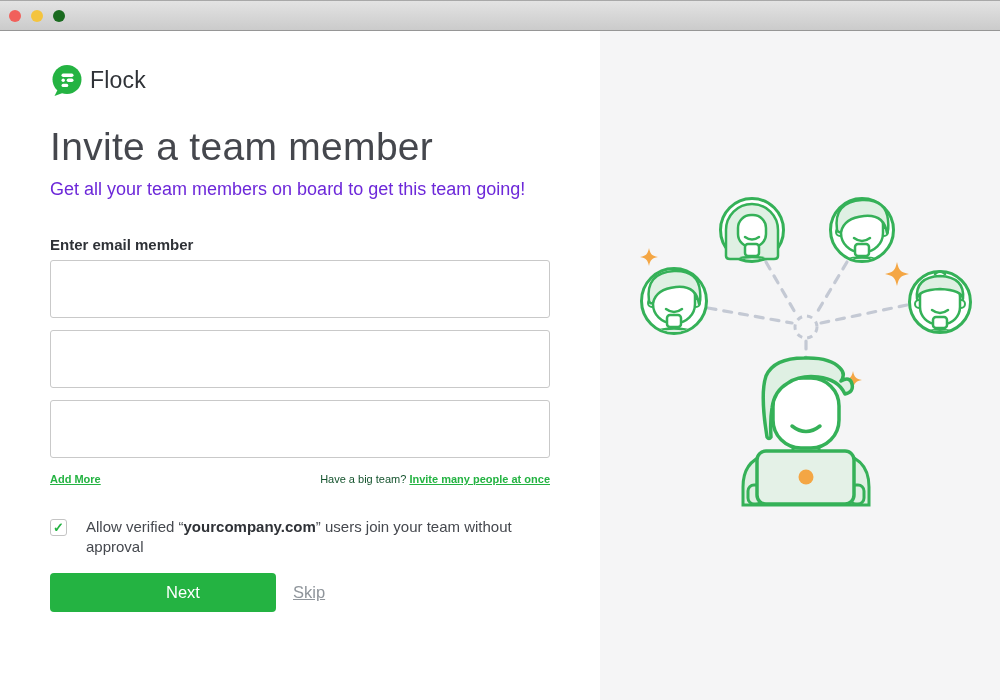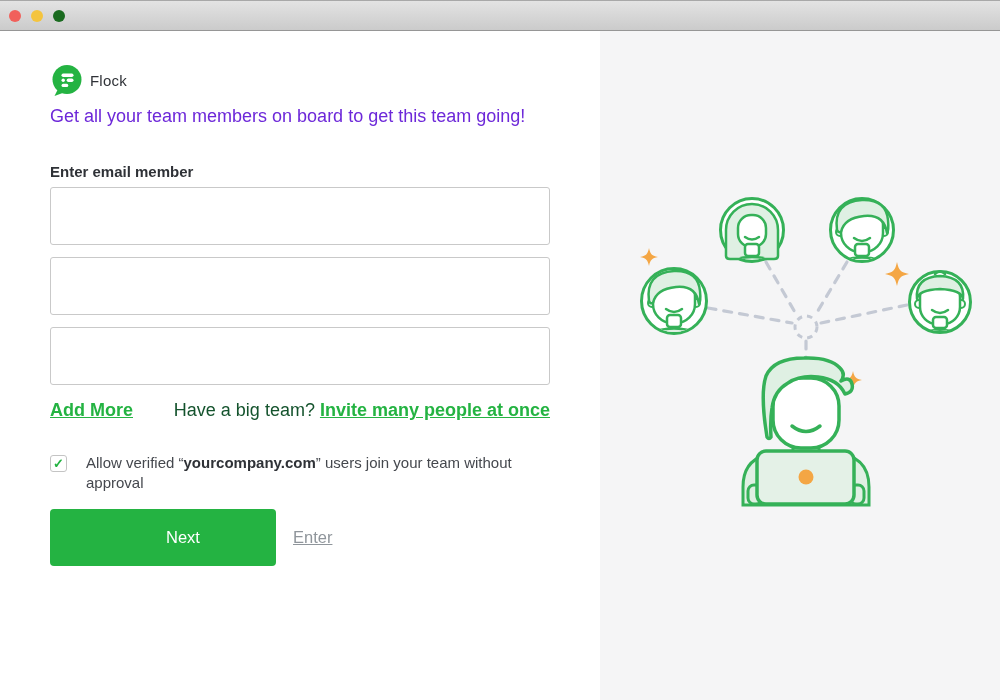--- a/index.html
+++ b/index.html
@@ -21,51 +21,51 @@
   .tl-minimize { background:#f4c43e; }
   .tl-zoom     { background:#1a6b20; }
 
   
   .content { flex:1; display:flex; min-height:0; }
   .left-pane  { width:600px; flex:none; background:#ffffff; padding:0 50px; }
   .right-pane { width:400px; flex:none; background:#f5f5f6; position:relative; }
 
   
   .logo-row { margin-top:33px; display:flex; align-items:center; height:32px; }
-  .logo-text { font-size:15px; font-weight:500; color:#2f3237; margin-left:7px; letter-spacing:0.2px; }
+  .logo-text { font-size:23px; font-weight:500; color:#2f3237; margin-left:7px; letter-spacing:0.2px; }
 
   .page-title { margin-top:30px; font-size:39px; font-weight:300; color:#45474d; letter-spacing:0.3px; white-space:nowrap; line-height:1.1; }
   .page-subtitle { margin-top:10px; font-size:18px; font-weight:300; color:#6d28d9; white-space:nowrap; }
 
   .email-label { margin-top:36px; font-size:15px; font-weight:bold; color:#2f3237; }
 
   .email-input {
     display:block; width:500px; height:58px; margin-top:7px;
     border:1px solid #c9c9c9; border-radius:3px; background:#fff;
     font-family:"Liberation Sans",sans-serif; font-size:16px; color:#333; padding:0 14px; outline:none;
   }
   .email-input + .email-input { margin-top:12px; }
 
-  .links-row { margin-top:15px; width:500px; display:flex; justify-content:space-between; align-items:baseline; font-size:18px; }
+  .links-row { margin-top:15px; width:500px; display:flex; justify-content:space-between; align-items:baseline; font-size:11px; }
   .link-green { color:#24b342; font-weight:bold; text-decoration:underline; cursor:pointer; }
   .big-team-text { color:#14532d; }
   .big-team-group .link-green { }
 
   .checkbox-row { margin-top:32px; display:flex; }
   .checkbox {
     width:17px; height:17px; flex:none; margin-top:2px;
     border:1px solid #c4c4c4; border-radius:3px; background:#fff;
     color:#24b342; font-size:13px; font-weight:bold; line-height:15px; text-align:center; cursor:pointer;
   }
   .checkbox-text { margin-left:19px; width:462px; font-size:15px; line-height:20px; color:#45484e; }
   .checkbox-text b { color:#2f3237; }
 
   .actions-row { margin-top:16px; display:flex; align-items:center; }
   .next-button {
-    width:226px; height:57px; border:none; border-radius:4px;
+    width:226px; height:39px; border:none; border-radius:4px;
     background:#24b342; color:#fff; font-family:"Liberation Sans",sans-serif;
     font-size:16.5px; cursor:pointer;padding-left:40px;
   }
   .skip-link { margin-left:17px; font-size:16.5px; color:#8f959b; text-decoration:underline; cursor:pointer; }
 
   
   .illustration-svg { position:absolute; top:0; left:0; }
 </style>
 </head>
 <body>
@@ -89,20 +89,21 @@
           <circle cx="17" cy="15.5" r="14.5" fill="#24b342"></circle>
           <path d="M8,25 L4.5,32 L14,28.5 Z" fill="#24b342"></path>
           <rect x="11.5" y="9.5" width="12" height="3.4" rx="1.7" fill="#fff"></rect>
           <rect x="11.5" y="14.6" width="3.4" height="3.4" rx="1.7" fill="#fff"></rect>
           <rect x="16.7" y="14.6" width="6.8" height="3.4" rx="1.7" fill="#fff"></rect>
           <rect x="11.5" y="19.7" width="6.8" height="3.4" rx="1.7" fill="#fff"></rect>
         </svg>
         <span class="logo-text">Flock</span>
       </div>
 
+      <div class="page-title">Invite a team member</div>
       <div class="page-subtitle">Get all your team members on board to get this team going!</div>
 
       <div class="email-label">Enter email member</div>
 
       <input class="email-input" type="text" placeholder="" style="">
       <input class="email-input" type="text" placeholder="" style="">
       <input class="email-input" type="text" placeholder="" style="">
 
       <div class="links-row">
         <span class="link-green">Add More</span>
@@ -114,21 +115,21 @@
 
       <div class="checkbox-row">
         <div class="checkbox">
           <span>✓</span>
         </div>
         <div class="checkbox-text"><span>Allow verified “</span><b>yourcompany.com</b><span>” users join your team without approval</span></div>
       </div>
 
       <div class="actions-row">
         <button class="next-button">Next</button>
-        <span class="skip-link">Enter</span>
+        <span class="skip-link">Skip</span>
       </div>
 
     </div>
 
     <div class="right-pane">
       <svg class="illustration-svg" width="400" height="669" viewBox="600 31 400 669">
 
         <defs>
           <clipPath id="cw">
               <circle cx="752" cy="230" r="30"></circle>

